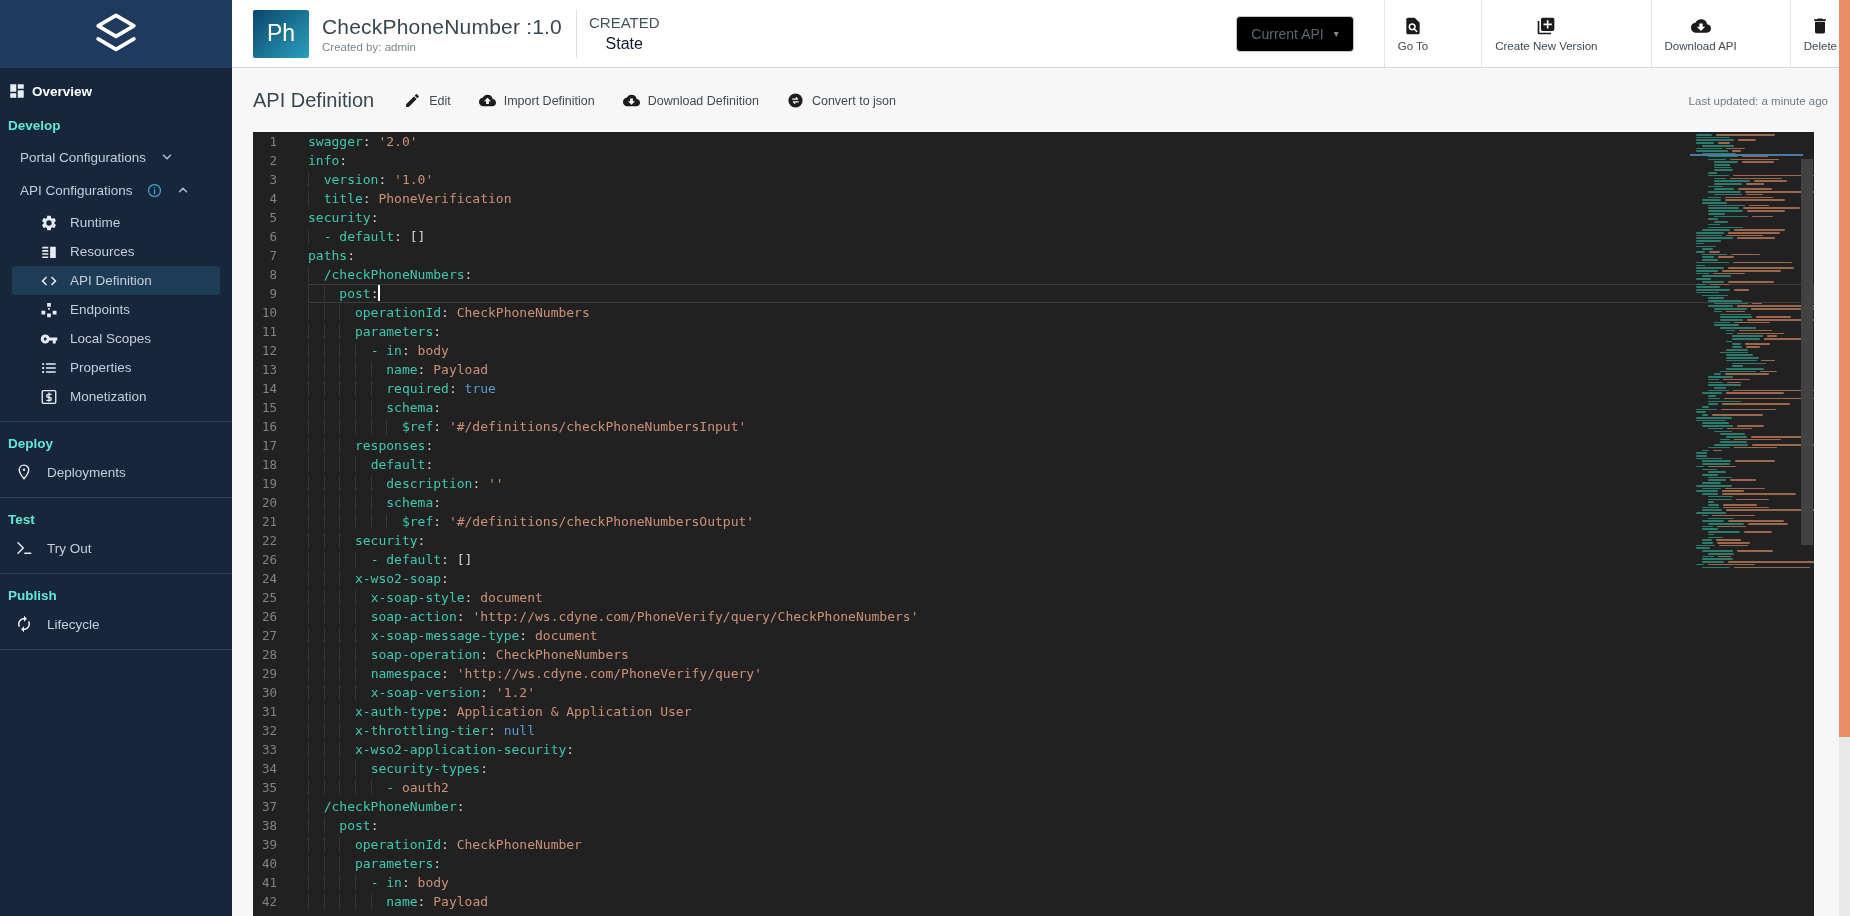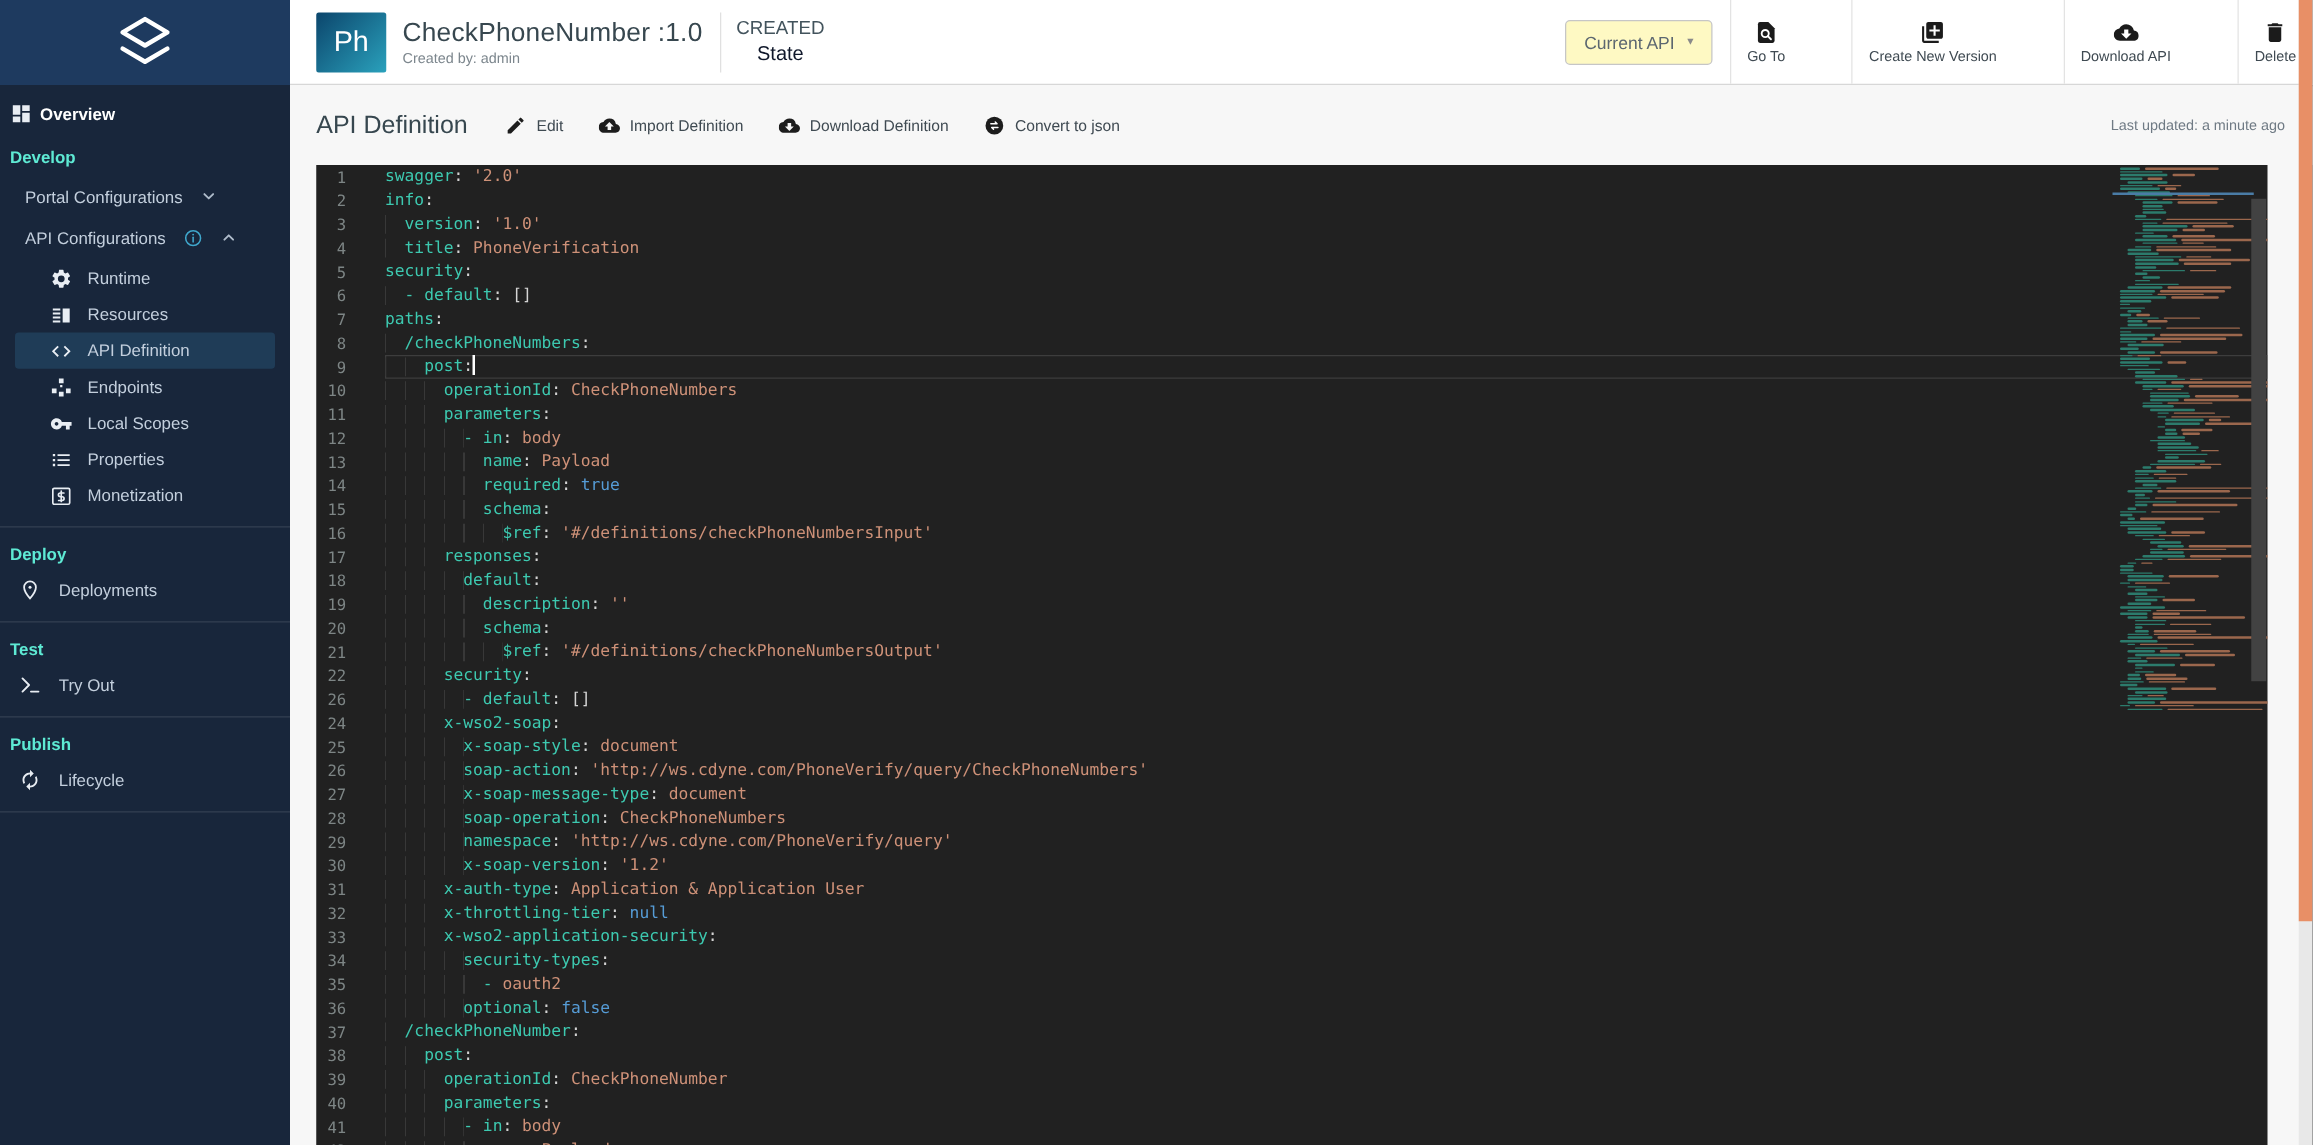--- a/index.html
+++ b/index.html
@@ -30,21 +30,21 @@
   .topbar { position:absolute; left:232px; top:0; width:1618px; height:68px; background:#ffffff; border-bottom:1px solid #d7d7d7; display:flex; align-items:center; padding-left:21px; z-index:4; }
   .avatar { width:56px; height:48px; border-radius:2px; background:linear-gradient(135deg,#0d4a70 5%,#2aa1bc 100%); color:#fff; font-size:23px; display:flex; align-items:center; justify-content:center; flex:none; }
   .titleblk { margin-left:13px; }
   .api-title { font-size:21px; font-weight:400; color:#37474f; letter-spacing:0.2px; }
   .created { font-size:11.5px; color:#7c868d; margin-top:2px; }
   .hdiv { width:1px; height:48px; background:#e0e0e0; margin:0 0 0 14px; }
   .stateblk { margin-left:12px;text-align:center; }
   .stateval { font-size:15px; color:#42535c; }
   .statelbl { font-size:16px; color:#0f172a; margin-top:4px; }
   .spacer { flex:1; }
-  .verbtn { background:#fef9c3; border:1px solid #c6c6c6; border-radius:4px; height:36px; padding:0 14px; font-size:14px; color:#5c6770; display:flex; align-items:center; gap:10px; cursor:pointer; margin-right:14px; font-family:"Liberation Sans",sans-serif; }
+  .verbtn { background:#000000; border:1px solid #c6c6c6; border-radius:4px; height:36px; padding:0 14px; font-size:14px; color:#5c6770; display:flex; align-items:center; gap:10px; cursor:pointer; margin-right:30px; font-family:"Liberation Sans",sans-serif; }
   .verbtn .caret { font-family:"DejaVu Sans",sans-serif; font-size:10px; color:#8a8a8a; }
   .hdr-actions { display:flex; height:100%;gap:40px; }
   .act-cell { display:flex; flex-direction:column; align-items:center; justify-content:center; gap:4px; border-left:1px solid #e3e3e3; padding:0 13px; cursor:pointer; min-width:52px; }
   .act-cell .icn { width:20px; height:20px; color:#1b1b1b; }
   .act-lbl { font-size:11.5px; color:#3f4a52; white-space:nowrap; }
 
   
   .toolbar { position:absolute; left:232px; top:69px; width:1618px; height:63px; display:flex; align-items:center; padding-left:21px; background:#f7f7f7; }
   .tb-title { font-size:20px; font-weight:400; color:#37474f; margin-right:20px; }
   .tb-actions { display:flex; align-items:center; gap:8px; }
@@ -336,21 +336,20 @@
       <div class="cl"><span class="ln">26</span><span class="code"><span class="ind">        </span><span class="key">soap-action</span><span class="pun">: </span><span class="str">'http://ws.cdyne.com/PhoneVerify/query/CheckPhoneNumbers'</span></span></div>
       <div class="cl"><span class="ln">27</span><span class="code"><span class="ind">        </span><span class="key">x-soap-message-type</span><span class="pun">: </span><span class="str">document</span></span></div>
       <div class="cl"><span class="ln">28</span><span class="code"><span class="ind">        </span><span class="key">soap-operation</span><span class="pun">: </span><span class="str">CheckPhoneNumbers</span></span></div>
       <div class="cl"><span class="ln">29</span><span class="code"><span class="ind">        </span><span class="key">namespace</span><span class="pun">: </span><span class="str">'http://ws.cdyne.com/PhoneVerify/query'</span></span></div>
       <div class="cl"><span class="ln">30</span><span class="code"><span class="ind">        </span><span class="key">x-soap-version</span><span class="pun">: </span><span class="str">'1.2'</span></span></div>
       <div class="cl"><span class="ln">31</span><span class="code"><span class="ind">      </span><span class="key">x-auth-type</span><span class="pun">: </span><span class="str">Application &amp; Application User</span></span></div>
       <div class="cl"><span class="ln">32</span><span class="code"><span class="ind">      </span><span class="key">x-throttling-tier</span><span class="pun">: </span><span class="kw">null</span></span></div>
       <div class="cl"><span class="ln">33</span><span class="code"><span class="ind">      </span><span class="key">x-wso2-application-security</span><span class="pun">:</span></span></div>
       <div class="cl"><span class="ln">34</span><span class="code"><span class="ind">        </span><span class="key">security-types</span><span class="pun">:</span></span></div>
       <div class="cl"><span class="ln">35</span><span class="code"><span class="ind">          </span><span class="dash">- </span><span class="str">oauth2</span></span></div>
-      <div class="cl"><span class="ln">36</span><span class="code"><span class="ind">        </span><span class="key">optional</span><span class="pun">: </span><span class="kw">false</span></span></div>
       <div class="cl"><span class="ln">37</span><span class="code"><span class="ind">  </span><span class="key">/checkPhoneNumber</span><span class="pun">:</span></span></div>
       <div class="cl"><span class="ln">38</span><span class="code"><span class="ind">    </span><span class="key">post</span><span class="pun">:</span></span></div>
       <div class="cl"><span class="ln">39</span><span class="code"><span class="ind">      </span><span class="key">operationId</span><span class="pun">: </span><span class="str">CheckPhoneNumber</span></span></div>
       <div class="cl"><span class="ln">40</span><span class="code"><span class="ind">      </span><span class="key">parameters</span><span class="pun">:</span></span></div>
       <div class="cl"><span class="ln">41</span><span class="code"><span class="ind">        </span><span class="dash">- </span><span class="key">in</span><span class="pun">: </span><span class="str">body</span></span></div>
       <div class="cl"><span class="ln">42</span><span class="code"><span class="ind">          </span><span class="key">name</span><span class="pun">: </span><span class="str">Payload</span></span></div>
     </div>
   <div class="minimap" id="minimap">
       <i style="left:6px;top:0.0px;width:16px;background:#2e8574"></i>
       <i style="left:26px;top:0.0px;width:59px;background:#a96f52"></i>

